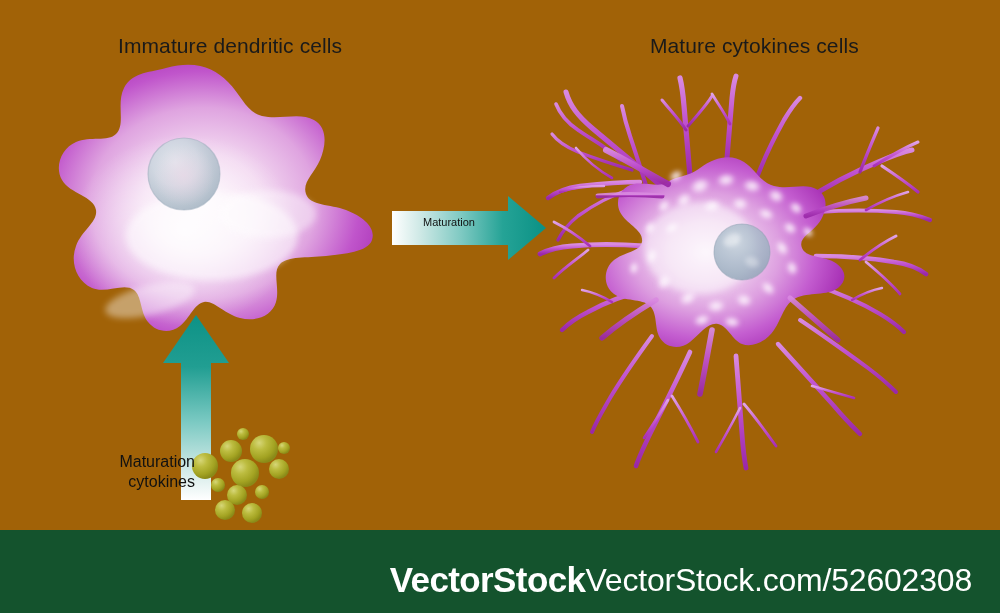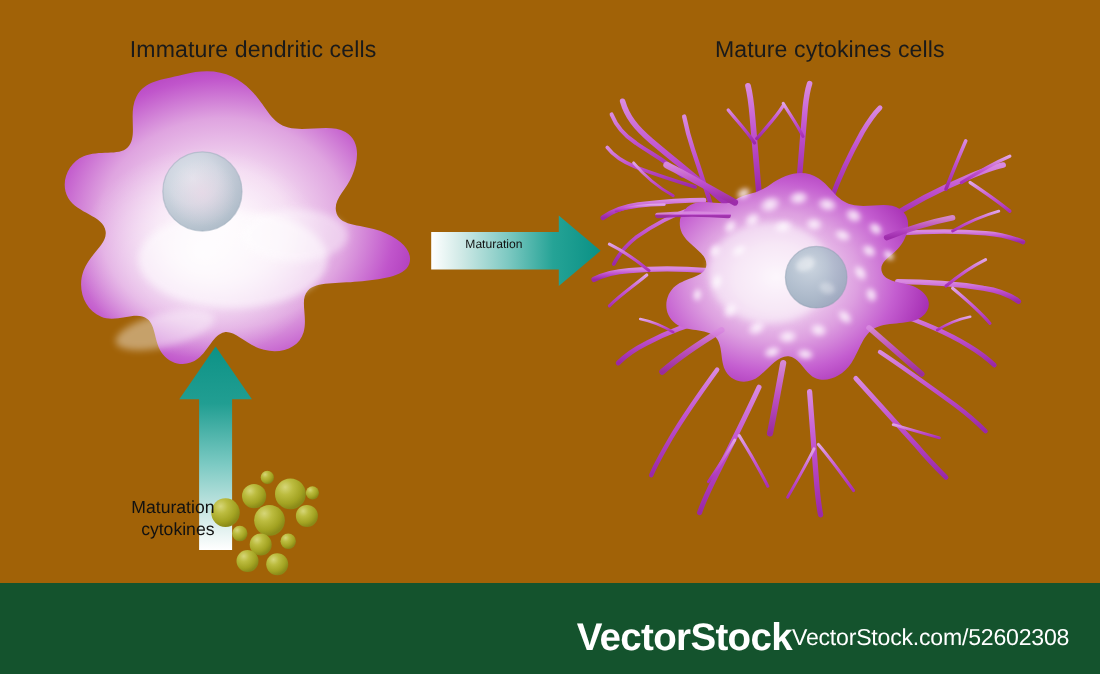--- a/index.html
+++ b/index.html
@@ -81,21 +81,21 @@
   }
   #brand-logo {
     color: #ffffff;
     font-size: 35px;
     font-family: "Liberation Sans", sans-serif;
     font-weight: 700;
     letter-spacing: -0.6px;
   }
   #watermark-url {
     color: #ffffff;
-    font-size: 21px;
+    font-size: 32px;
     font-family: "Liberation Sans", sans-serif;
     letter-spacing: -0.2px;
   }
 </style>
 </head>
 <body>
 
 <div id="stage">
 
   <div class="canvas-area">

